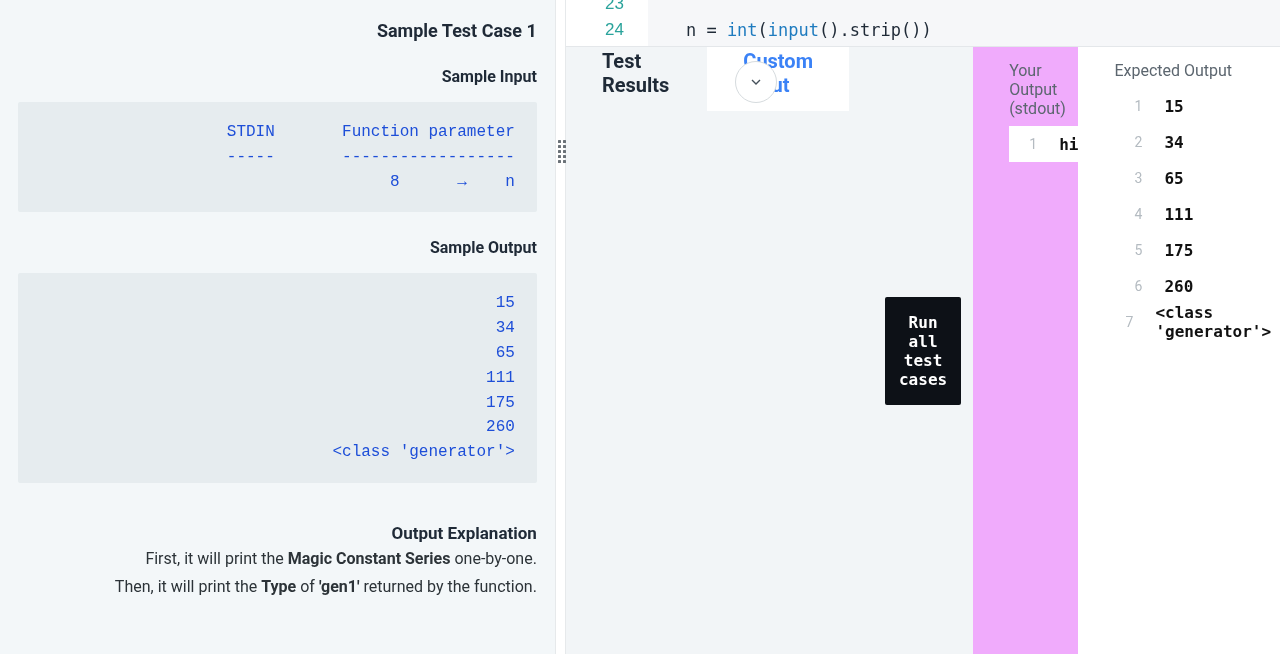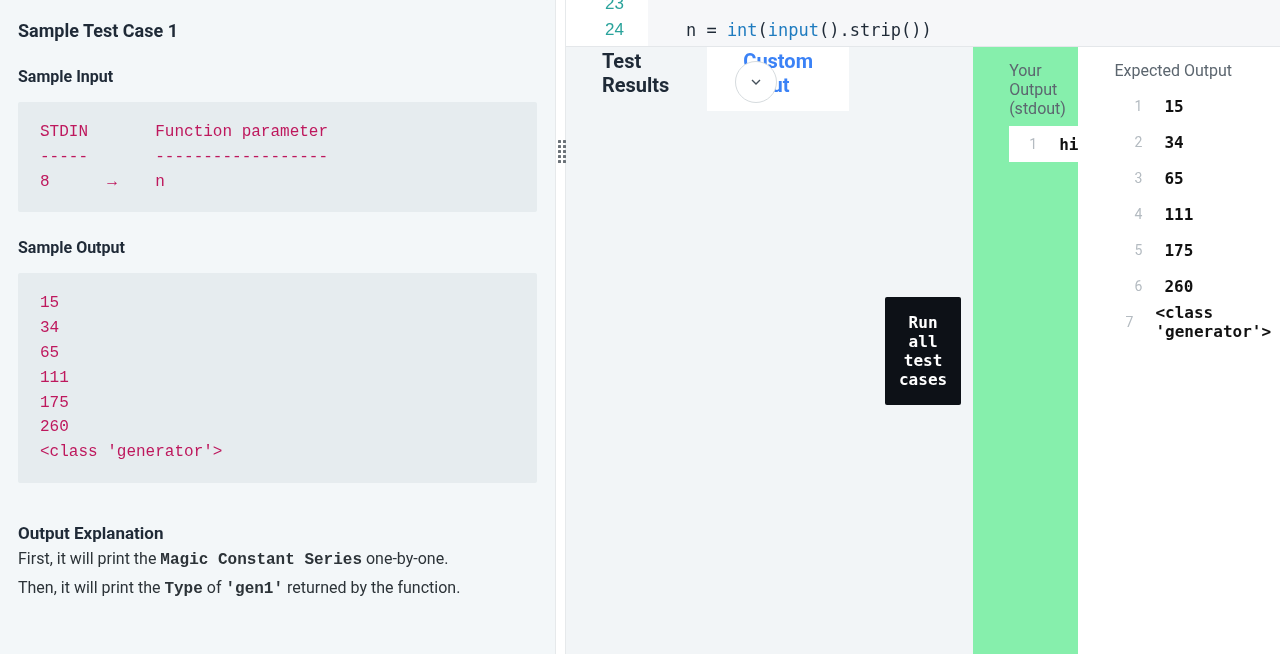--- a/index.html
+++ b/index.html
@@ -1,46 +1,46 @@
 <!DOCTYPE html>
 <html><head>
 <meta charset="utf-8">
 <style>
   * { box-sizing: border-box; margin: 0; padding: 0; }
   html, body { width: 1280px; height: 654px; font-family: -apple-system, BlinkMacSystemFont, "Segoe UI", Roboto, Helvetica, Arial, sans-serif; background: #f3f6f8; overflow: hidden; }
   .root { display: flex; width: 100%; height: 100%; }
-  .left-pane { width: 669px; height: 100%; padding: 0 18px 12px 18px; overflow: hidden; background: #f3f7f9; }
+  .left-pane { width: 669px; height: 100%; padding: 0 18px 12px 18px; overflow: hidden; background: #f3f7f9; text-align: right; }
   .divider { width: 13px; height: 100%; position: relative; background: #fff; border-left: 1px solid #e6e9eb; border-right: 1px solid #e6e9eb; }
   .grip { position: absolute; top: 140px; left: 2px; width: 9px; height: 30px; display: grid; grid-template-columns: repeat(2, 3px); grid-auto-rows: 3px; gap: 2px; }
   .grip span { width: 3px; height: 3px; background: #6b7278; border-radius: 0.5px; }
   .right-pane { flex: 1; height: 100%; display: flex; flex-direction: column; background: #fff; }
   h3.section-title { font-size: 18px; font-weight: 700; color: #1f2a37; margin-top: 20px; }
   h3.sample-heading { font-size: 16px; font-weight: 700; color: #1f2a37; margin-top: 26px; }
-  .codeblock { background: #e6ecef; padding: 18px 22px; margin-top: 16px; font-family: ui-monospace, Menlo, Consolas, "Courier New", monospace; font-size: 16px; line-height: 1.55; color: #be185d; white-space: pre; border-radius: 2px; }
+  .codeblock { background: #e6ecef; padding: 18px 22px; margin-top: 16px; font-family: ui-monospace, Menlo, Consolas, "Courier New", monospace; font-size: 16px; line-height: 1.55; color: #1d4ed8; white-space: pre; border-radius: 2px; }
   .explain { margin-top: 40px; }
   .explain h4 { font-size: 17px; font-weight: 700; color: #1f2a37; }
   .explain p { font-size: 16px; color: #2c3338; margin-top: 4px; line-height: 1.5; }
-  .explain b { font-weight: 700; font-family: Liberation Mono, monospace; }
+  .explain b { font-weight: 700; }
   .code-area { background: #f6f7f9; border-bottom: 1px solid #e4e7ea; }
   .code-line { display: flex; align-items: center; height: 32px; padding-left: 0; }
   .gutter { width: 82px; text-align: right; padding-right: 24px; color: #2aa39b; font-family: Liberation Sans, sans-serif; font-size: 17px; background: #fff; height: 100%; display: flex; align-items: center; justify-content: flex-end; }
   .code-text { font-family: ui-monospace, Menlo, Consolas, monospace; font-size: 17px; padding-left: 38px; color: #1f2a37; }
   .tok-id { color: #1f2a37; }
   .tok-fn { color: #1e7bbf; }
   .tok-op { color: #1f2a37; }
   .results-region { flex: 1; background: #f2f5f7; display: flex; flex-direction: row; position: relative; overflow: hidden; }
   .tabs-row { display: flex; align-items: flex-end; height: 64px; position: relative; padding-left: 36px; background: #f2f5f7; }
   .tab { padding: 18px 34px 14px 0; font-size: 20px; font-weight: 700; color: #1f2a37; cursor: pointer; }
   .tab.inactive { background: #fff; color: #3b82f6; font-weight: 700; padding: 18px 36px 14px 36px; border-top-left-radius: 3px; border-top-right-radius: 3px; margin-left: 4px; }
   .collapse-btn { position: absolute; right: 72px; top: 14px; width: 42px; height: 42px; border-radius: 50%; background: #fff; border: 1px solid #d6dbde; display: flex; align-items: center; justify-content: center; cursor: pointer; }
   .collapse-btn svg { width: 16px; height: 16px; stroke: #45505a; stroke-width: 2; fill: none; }
   .status-row { display: flex; align-items: center; justify-content: space-between; padding: 18px 12px 18px 36px; background: #f2f5f7; }
   .status-text { font-size: 22px; font-weight: 800; color: #16202a; }
   .run-btn { background: #0d1117; color: #fff; font-family: ui-monospace, Menlo, Consolas, monospace; font-size: 16px; font-weight: 700; padding: 16px 14px; border: none; cursor: pointer; border-radius: 2px; }
-  .output-section { padding: 4px 0 0 36px; background: #86efac; }
+  .output-section { padding: 4px 0 0 36px; background: #f0abfc; }
   .output-label { font-size: 16px; color: #5c666f; margin: 10px 0 8px 0; }
   .output-lines { background: #fff; }
   .out-row { display: flex; align-items: center; height: 36px; }
   .out-num { width: 28px; text-align: right; color: #b4bbc1; font-size: 14px; margin-right: 22px; }
   .out-val { font-family: ui-monospace, Menlo, Consolas, monospace; font-size: 16px; font-weight: 700; color: #111; }
   .expected-wrap { background:#fff; padding-bottom: 40px; }
 </style>
 </head>
 <body>
 

